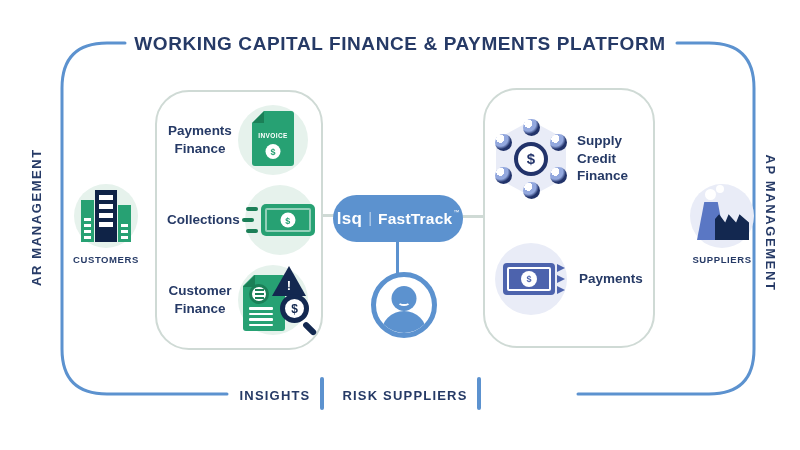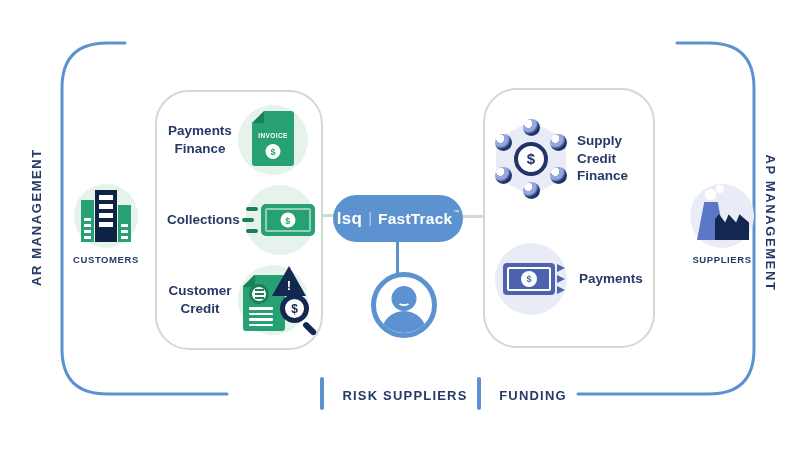--- a/index.html
+++ b/index.html
@@ -151,20 +151,21 @@
 </head>
 <body>
 
 <div class="canvas">
 
   <svg class="abs" width="800" height="450" viewBox="0 0 800 450">
     <path d="M 125 43 L 107 43 Q 62 43 62 88 L 62 349 Q 62 394 107 394 L 227 394" fill="none" stroke="#5c92cf" stroke-width="3" stroke-linecap="round"></path>
     <path d="M 677 43 L 709 43 Q 754 43 754 88 L 754 349 Q 754 394 709 394 L 578 394" fill="none" stroke="#5c92cf" stroke-width="3" stroke-linecap="round"></path>
   </svg>
 
+  <div class="abs page-title">WORKING CAPITAL FINANCE &amp; PAYMENTS PLATFORM</div>
 
   <div class="abs rail rail-ar">AR MANAGEMENT</div>
   <div class="abs rail rail-ap">AP MANAGEMENT</div>
 
   <div class="abs entity ent-customers">
     <div class="ent-circle greenbg">
       <div class="cust-building">
         <div class="wing wing-l">
             <i></i>
             <i></i>
@@ -206,21 +207,21 @@
         <div class="speed-dash d1"></div>
         <div class="speed-dash d2"></div>
         <div class="speed-dash d3"></div>
         <div class="cash-bill green-bill">
           <div class="bill-inner-soft"></div>
           <div class="coin bill-coin">$</div>
         </div>
       </div>
     </div>
     <div class="svc-row row-left">
-      <div class="svc-label">Customer Credit</div>
+      <div class="svc-label">Customer Finance</div>
       <div class="icon-wrap">
         <div class="green-circle-bg"></div>
         <div class="credit-doc">
           <div class="doc-fold"></div>
           <div class="credit-emblem">
               <i></i>
               <i></i>
               <i></i>
             </div>
           <div class="credit-lines">
@@ -293,18 +294,18 @@
       <div class="factory">
         <div class="smoke1"></div>
         <div class="smoke2"></div>
         <div class="cool-tower"></div>
         <div class="f-building"></div>
       </div>
     </div>
     <div class="caps-label">SUPPLIERS</div>
   </div>
 
+  <div class="abs footer-label f-insights">INSIGHTS</div>
   <div class="abs f-bar bar1"></div>
   <div class="abs footer-label f-risk">RISK SUPPLIERS</div>
   <div class="abs f-bar bar2"></div>
-  <div class="abs footer-label f-funding">FUNDING</div>
 
 </div>
 
 </body></html>

